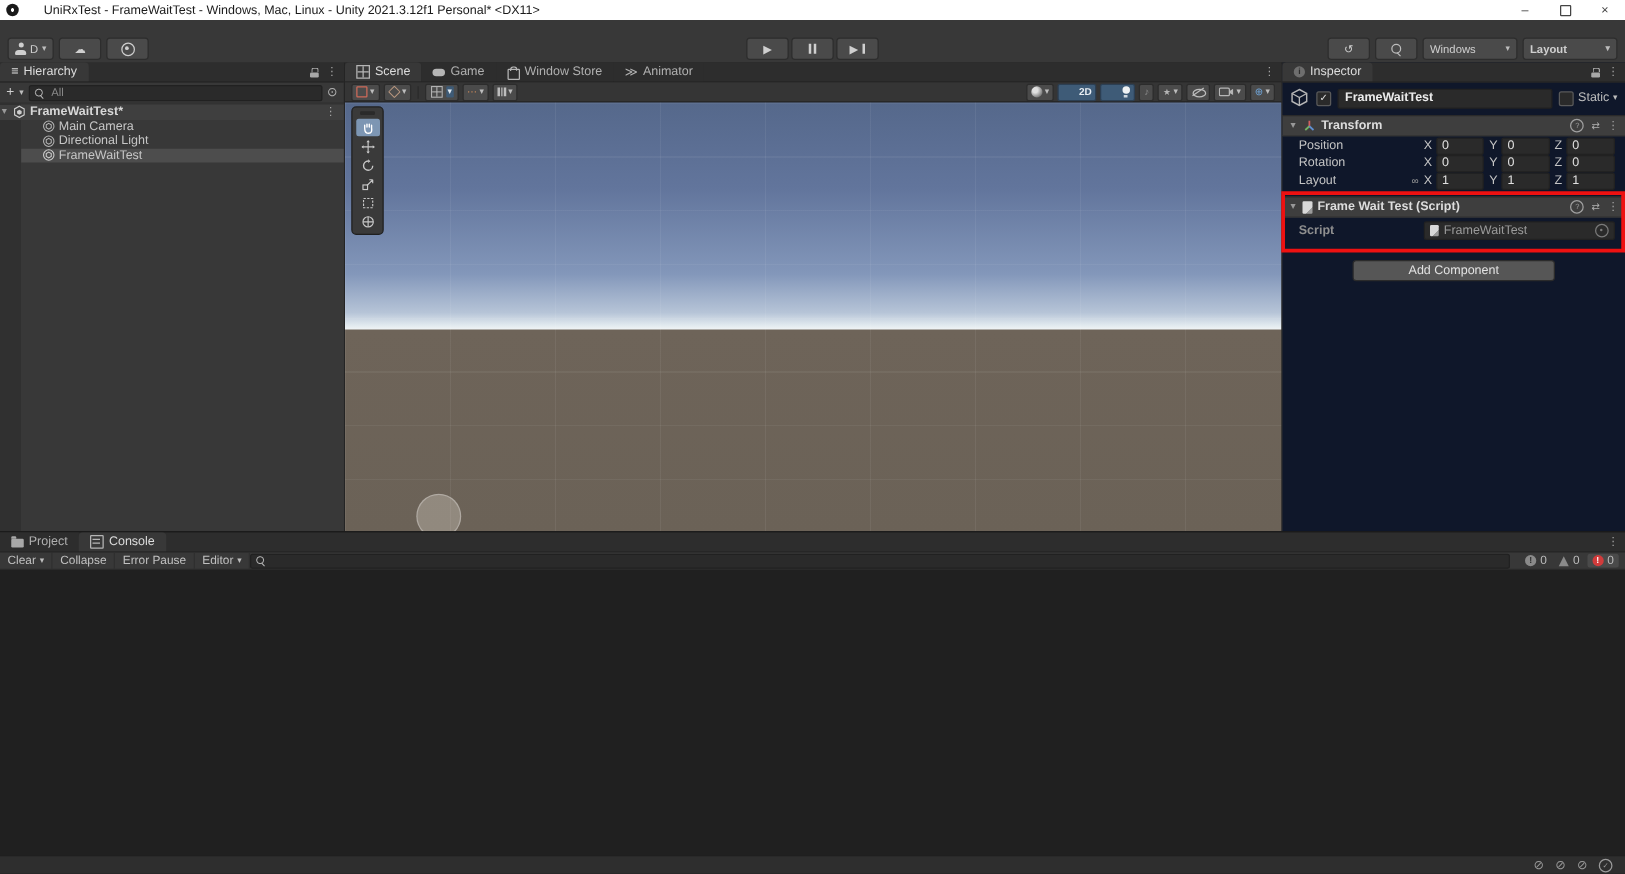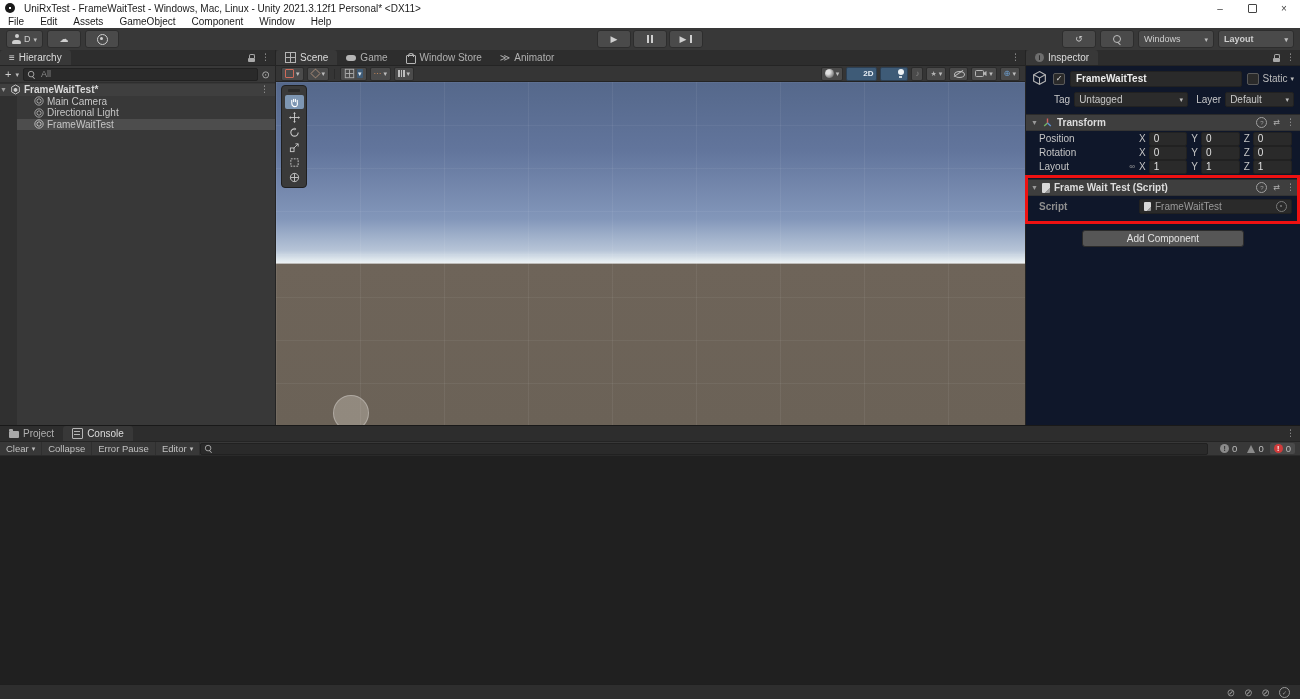--- a/index.html
+++ b/index.html
@@ -1,21 +1,21 @@
 <!DOCTYPE html>
 <html><head>
 <meta charset="utf-8">
 <style>
   html,body{margin:0;padding:0;background:#111;}
   .root{position:relative;width:1300px;height:699px;background:#383838;overflow:hidden;
         font-family:"Liberation Sans",sans-serif;color:#c8c8c8;font-size:10px;}
 
   
   .titlebar{position:absolute;top:0;left:0;right:0;height:16px;background:#ffffff;color:#1a1a1a;
-            display:flex;align-items:center;gap:9px;padding-left:5px;font-size:10px;}
+            display:flex;align-items:center;gap:20px;padding-left:5px;font-size:10px;}
   .unity-logo{width:10px;height:10px;border-radius:50%;background:radial-gradient(circle at 50% 50%,#fff 0 18%,#1a1a1a 22% 100%);}
   .win-controls{margin-left:auto;display:flex;height:100%;}
   .win-btn{width:32px;display:flex;align-items:center;justify-content:center;color:#444;font-size:10px;}
   .max-box{width:7px;height:7px;border:1px solid #444;border-radius:1px;}
   .menubar{position:absolute;top:16px;left:0;right:0;height:12px;background:#ffffff;color:#1a1a1a;
            display:flex;align-items:center;border-bottom:1px solid #cfcfcf;font-size:10px;}
   .menu-item{padding:0 8px;line-height:12px;}
 
   
   .toolbar{position:absolute;top:28px;left:0;right:0;height:22px;background:#383838;
@@ -177,29 +177,20 @@
     <span>UniRxTest - FrameWaitTest - Windows, Mac, Linux - Unity 2021.3.12f1 Personal* &lt;DX11&gt;</span>
     <div class="win-controls">
       <span class="win-btn">–</span>
       <span class="win-btn">
           <span class="max-box"></span>
         </span>
       <span class="win-btn">×</span>
     </div>
   </div>
 
-  <div class="menubar">
-    <span class="menu-item">File</span>
-    <span class="menu-item">Edit</span>
-    <span class="menu-item">Assets</span>
-    <span class="menu-item">GameObject</span>
-    <span class="menu-item">Component</span>
-    <span class="menu-item">Window</span>
-    <span class="menu-item">Help</span>
-  </div>
 
   <div class="toolbar">
     <div class="tb-group">
       <div class="tb-btn">
         <span class="person-icon"></span>
         <span>D</span>
         <span class="caret">▾</span>
       </div>
       <div class="tb-btn">
         <span>☁</span>
@@ -447,32 +438,20 @@
         <div class="name-field">
           <span>FrameWaitTest</span>
         </div>
         <div class="static-group">
           <span class="checkbox"></span>
           <span>Static</span>
           <span class="caret">▾</span>
         </div>
       </div>
 
-      <div class="taglayer-row">
-        <span>Tag</span>
-        <div class="dd tag-dd">
-          <span>Untagged</span>
-          <span class="caret">▾</span>
-        </div>
-        <span style="margin-left:4px;">Layer</span>
-        <div class="dd layer-dd">
-          <span>Default</span>
-          <span class="caret">▾</span>
-        </div>
-      </div>
 
       <div class="comp-header" style="margin-top:3px;">
         <span class="fold">▼</span>
         <svg width="11" height="11" viewBox="0 0 11 11">
             <path d="M5.5 6V1.5" stroke="#d35f5f" stroke-width="1.4"></path>
             <path d="M5.5 6L2.2 9" stroke="#74b364" stroke-width="1.4"></path>
             <path d="M5.5 6L8.8 9" stroke="#5f8fd0" stroke-width="1.4"></path>
           </svg>
         <span>Transform</span>
         <span class="hdr-right">

